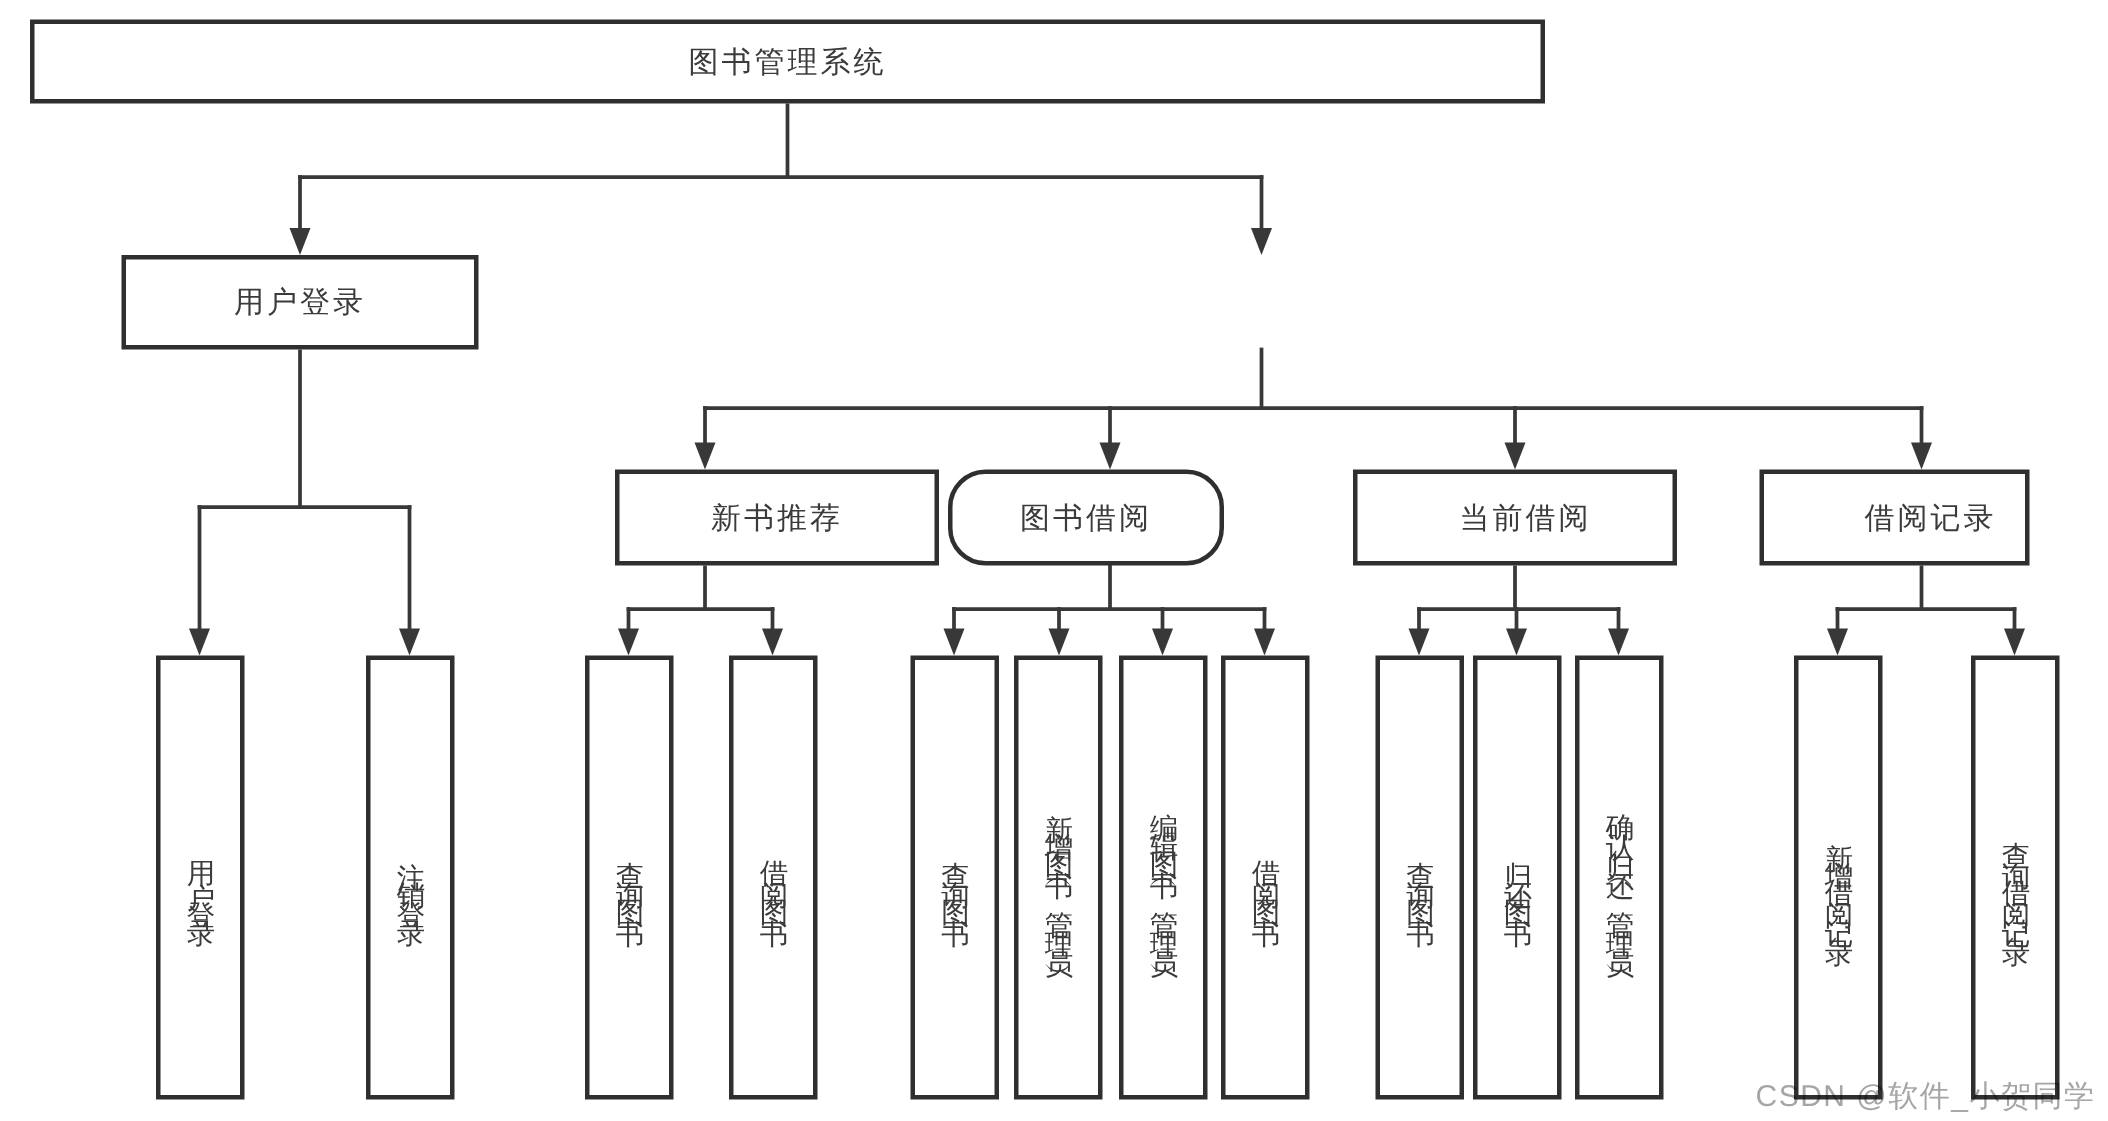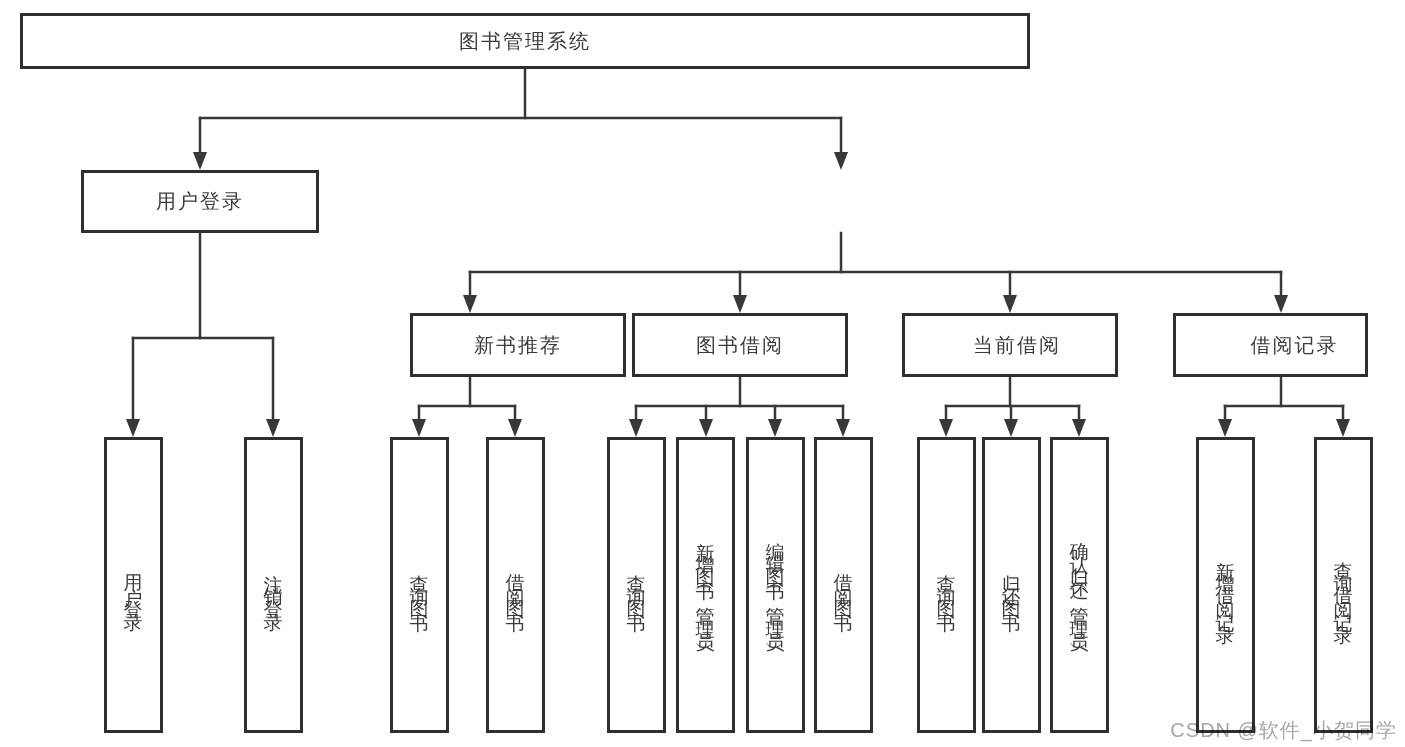--- a/index.html
+++ b/index.html
@@ -153,23 +153,23 @@
       <path d="M1343 406 V420"></path>
       <polygon points="1336,419 1350,419 1343,437"></polygon>
     </g>
   </svg>
 
   <div class="node h" style="left:20px; top:13px; width:1010px; height:56px;">图书管理系统</div>
 
   <div class="node h" style="left:81px; top:170px; width:238px; height:63px;">用户登录</div>
 
   <div class="node h" style="left:362px; top:313px; width:216px; height:64px;margin-left:48px;">新书推荐</div>
-  <div class="node h" style="left:632px; top:313px; width:216px; height:64px;">图书借阅</div>
+  <div class="node h" style="left:632px; top:313px; width:184px; height:64px;border-radius:25px;">图书借阅</div>
   <div class="node h" style="left:902px; top:313px; width:216px; height:64px;padding-left:14px;">当前借阅</div>
-  <div class="node h" style="left:1173px; top:313px; width:195px; height:64px;padding-left:48px;">借阅记录</div>
+  <div class="node h" style="left:1173px; top:313px; width:180px; height:64px;padding-left:48px;">借阅记录</div>
 
   <div class="node leaf" style="left:104px; top:437px; width:59px; height:296px;">
     <span class="vtext">用户登录</span>
   </div>
   <div class="node leaf" style="left:244px; top:437px; width:59px; height:296px;">
     <span class="vtext">注销登录</span>
   </div>
 
   <div class="node leaf" style="left:390px; top:437px; width:59px; height:296px;">
     <span class="vtext">查询图书</span>

